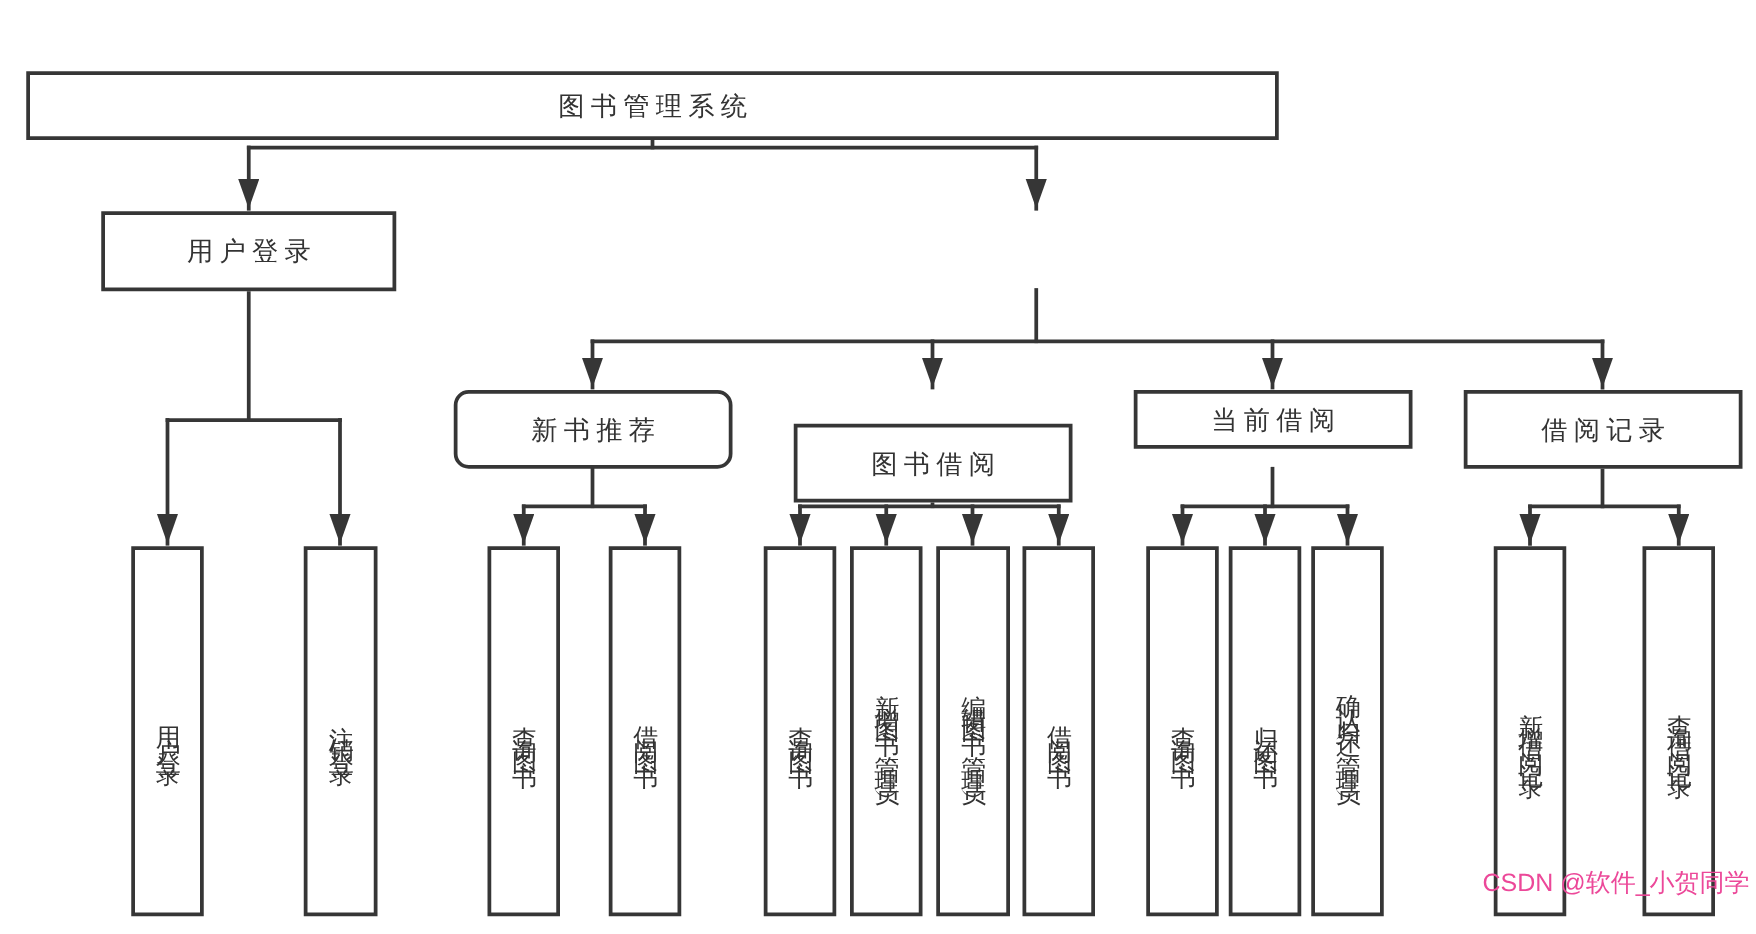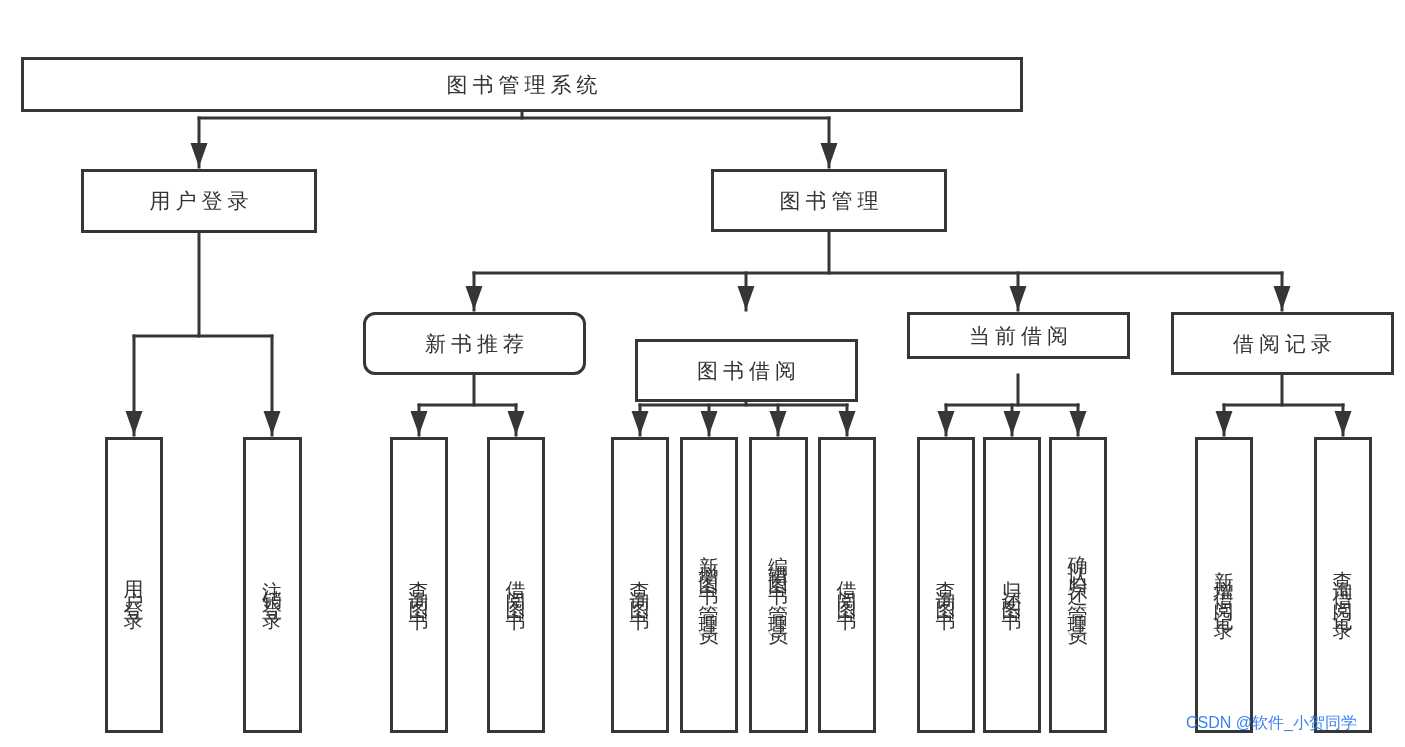--- a/index.html
+++ b/index.html
@@ -30,23 +30,23 @@
   .vnode .label{
     writing-mode:vertical-rl;
     text-orientation:mixed;
     font-size:20px;
     letter-spacing:10px;
     line-height:1;
   }
   .watermark{
     position:absolute;
     left:1186px;
-    top:713px;
-    font-size:16px;
-    color:#3b82f6;
+    top:693px;
+    font-size:20px;
+    color:#ec4899;
     white-space:nowrap;
     z-index:5;
   }
 </style>
 </head>
 <body>
 
 <div id="stage">
 
   <svg id="connectors" viewBox="0 0 1405 747" xmlns="http://www.w3.org/2000/svg">
@@ -93,23 +93,20 @@
       <line x1="1343" y1="405" x2="1343" y2="435" marker-end="url(#arrow)"></line>
     </g>
   </svg>
 
   <div class="node hnode" style="left:21px;top:13px;width:1002px;height:55px;margin-top:44px;">
     <span class="label">图书管理系统</span>
   </div>
 
   <div class="node hnode" style="left:81px;top:169px;width:236px;height:64px;">
     <span class="label">用户登录</span>
-  </div>
-  <div class="node hnode" style="left:711px;top:169px;width:236px;height:63px;">
-    <span class="label">图书管理</span>
   </div>
 
   <div class="node hnode" style="left:363px;top:312px;width:223px;height:63px;border-radius:12px;">
     <span class="label">新书推荐</span>
   </div>
   <div class="node hnode" style="left:635px;top:312px;width:223px;height:63px;margin-top:27px;">
     <span class="label">图书借阅</span>
   </div>
   <div class="node hnode" style="left:907px;top:312px;width:223px;height:47px;">
     <span class="label">当前借阅</span>

